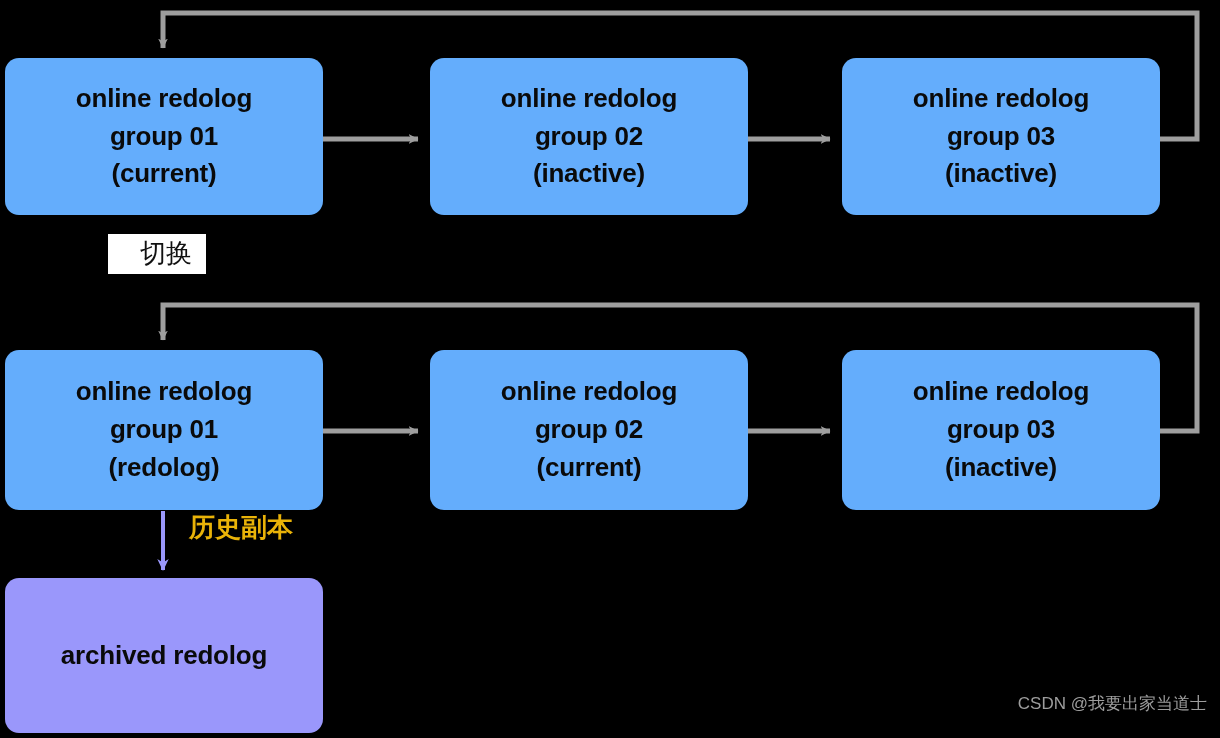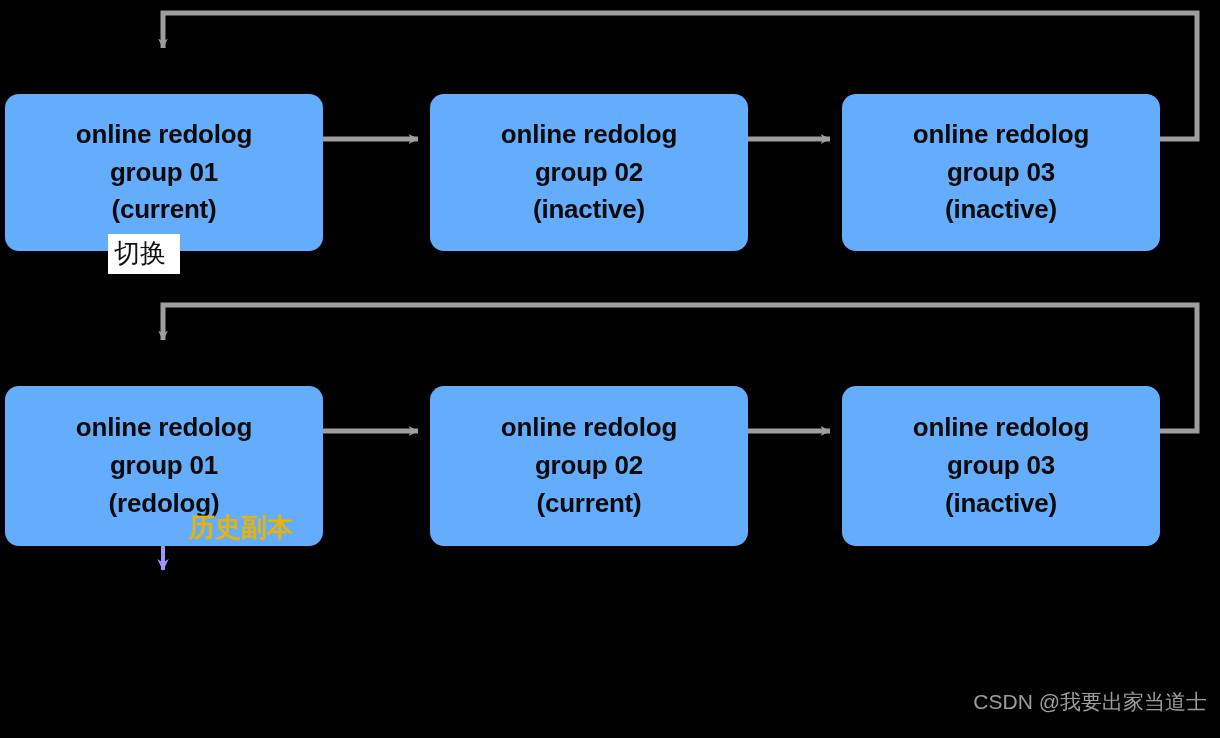--- a/index.html
+++ b/index.html
@@ -33,52 +33,51 @@
     display: flex;
     flex-direction: column;
     align-items: center;
     justify-content: center;
     text-align: center;
     color: #0a0a0a;
     font-weight: bold;
     font-size: 26px;
     line-height: 1.45;
     letter-spacing: -0.2px;
-    margin-top: 36px;
   }
   .node.blue { background: #64adfc; }
   .node.purple { background: #9a97fb; }
   .node .line { display: block; white-space: nowrap; }
 
   
   .node.archived {
     justify-content: center;
   }
 
   .edge-label {
     position: absolute;
     font-size: 26px;
     line-height: 1;
     white-space: nowrap;
   }
   .edge-label.switch {
     background: #ffffff;
     color: #111111;
-    padding: 6px 14px 8px 6px;
+    padding: 6px 14px 8px 32px;
     font-weight: normal;
   }
   .edge-label.archive {
     color: #eab308;
     font-weight: bold;
     background: transparent;
   }
   .watermark {
     position: absolute;
     color: #b9b9b9;
-    font-size: 21px;
+    font-size: 17px;
     line-height: 1;
     white-space: nowrap;
     opacity: 0.85;
   }
 </style>
 </head>
 <body>
 
 <div id="canvas">
 
@@ -154,16 +153,19 @@
   </div>
 
   <div class="node blue" style="left:842px; top:350px; width:318px; height:160px;">
     <span class="line">online redolog</span>
     <span class="line">group 03</span>
     <span class="line">(inactive)</span>
   </div>
 
   <div class="edge-label archive" style="left:189px; top:514px;">历史副本</div>
 
+  <div class="node purple archived" style="left:5px; top:578px; width:318px; height:155px;">
+    <span class="line">archived redolog</span>
+  </div>
 
   <div class="watermark" style="right:13px; bottom:26px;">CSDN @我要出家当道士</div>
 
 </div>
 
 </body></html>

